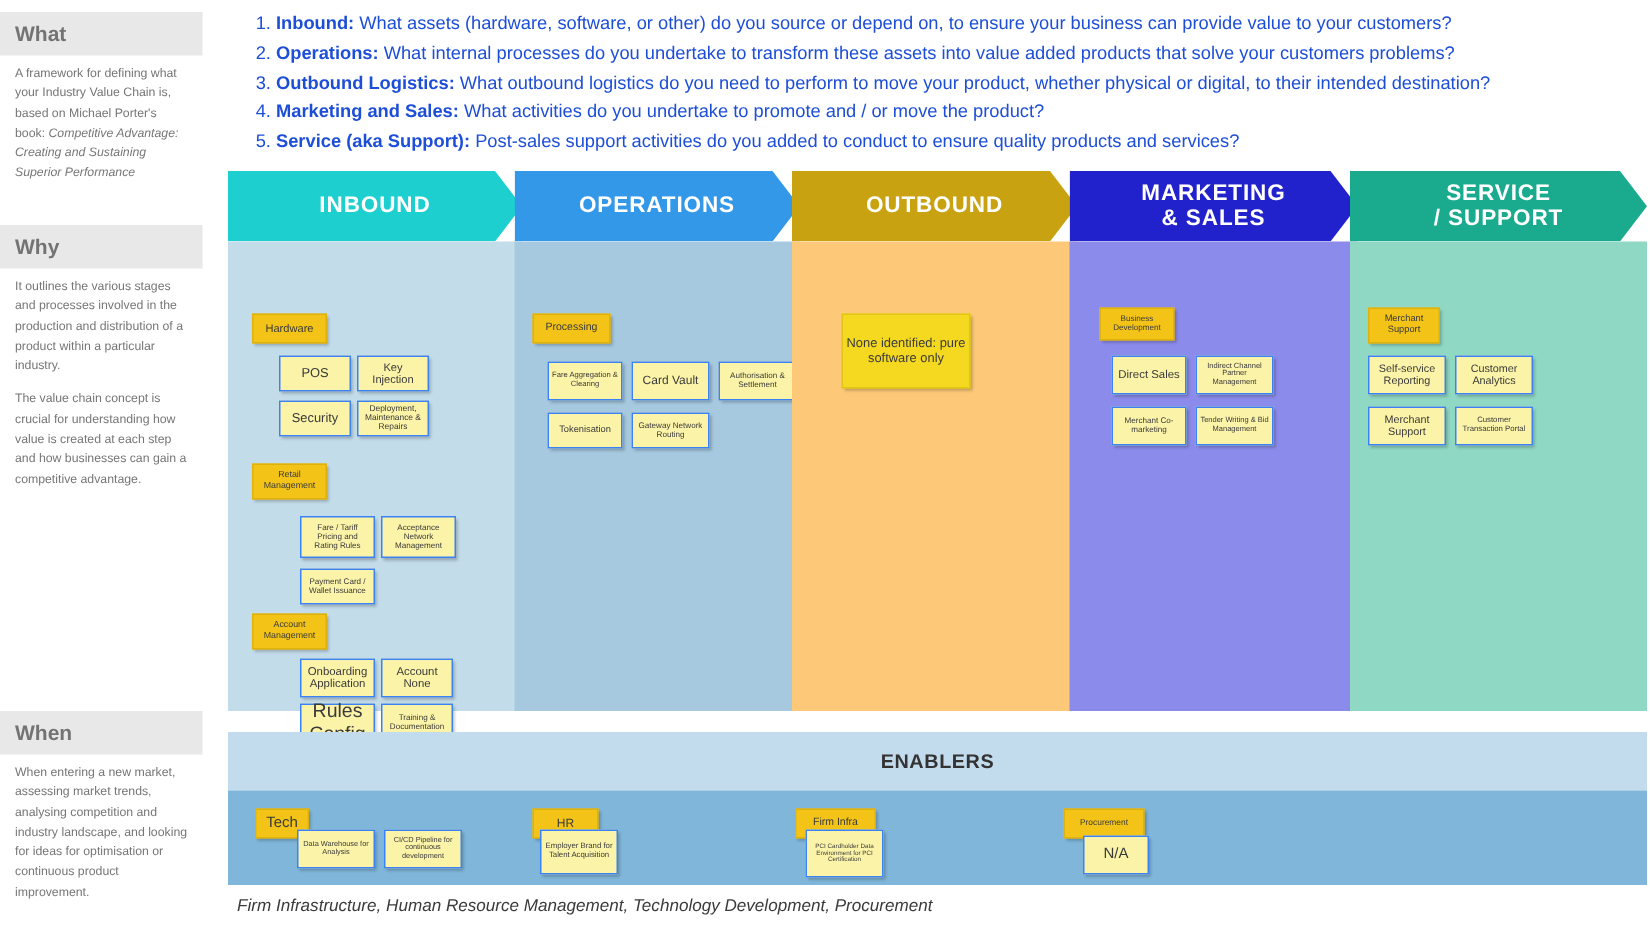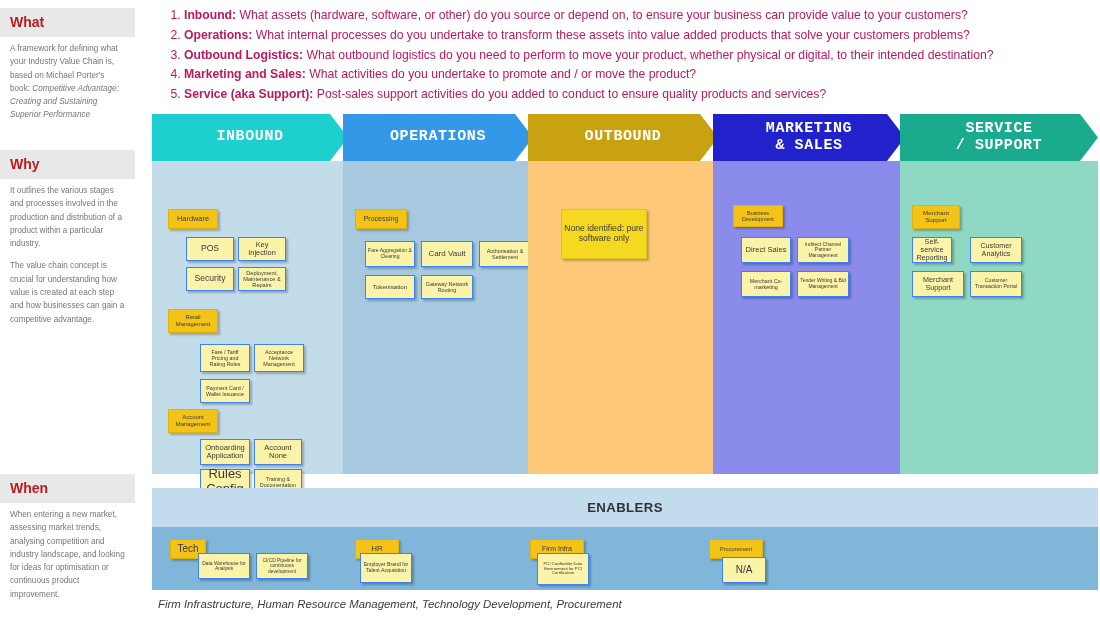--- a/index.html
+++ b/index.html
@@ -13,61 +13,60 @@
   .page { position: relative; width: 1100px; height: 619px; }
 
   
   .sidebar {
     position: absolute; left: 0; top: 0;
     width: 135px; height: 619px;
     padding: 0;
   }
   .side-head {
     background: #e8e8e8;
-    color: #b91c1c;
+    color: #737373;
     font-size: 14px;
     font-weight: bold;
     padding: 6px 8px 7px 10px;
   }
   .side-body {
     padding: 5px 10px 0 10px;
     color: #767676;
     font-size: 8.2px;
     line-height: 1.62;
   }
   .side-body p { margin: 0 0 9px 0; }
   .side-body em { font-style: italic; }
   #sec-what  { position: absolute; left:0; top: 8px;  width: 135px; }
   #sec-why   { position: absolute; left:0; top: 150px; width: 135px; }
   #sec-when  { position: absolute; left:0; top: 474px; width: 135px; }
 
   
   .questions {
     position: absolute; left: 165px; top: 6px; width: 925px;
-    color: #be185d; font-size: 12.2px; line-height: 1.58;
+    color: #1d4ed8; font-size: 12.2px; line-height: 1.58;
   }
   .questions ol { margin: 0; padding-left: 19px; }
   .questions li { margin: 0 0 0.5px 0; }
   .questions b { font-weight: bold; }
 
   
   .board {
     position: absolute; left: 152px; top: 114px;
     width: 946px; height: 360px;
   }
   .col {
     position: absolute; top: 0; height: 360px;
   }
   .col-head {
     position: relative; height: 47px;
     display: flex; align-items: center; justify-content: center;
     color: #fff; font-weight: bold; letter-spacing: .6px;
     text-align: center; line-height: 1.12;
     clip-path: polygon(0 0, calc(100% - 18px) 0, 100% 50%, calc(100% - 18px) 100%, 0 100%);
-    font-family: Liberation Mono, monospace;
   }
   .col-head.two-line { font-size: 15px; }
   .col-head.one-line { font-size: 15px; }
   .col-body { position: relative; height: 313px; }
 
   
   .note {
     position: absolute;
     background: #fbf3a8;
     border: 1px solid #3b82f6;
@@ -250,21 +249,21 @@
         </div>
       </div>
       <div class="col" style="left: 748px; width: 198px;">
         <div class="col-head two-line" style="background: rgb(26, 171, 142);">
           <span>SERVICE<br>/ SUPPORT</span>
         </div>
         <div class="col-body" style="background: rgb(143, 216, 196);">
           <div class="note cat" style="left: 12px; top: 44px; width: 48px; height: 24px; font-size: 6.2px;">
             <span>Merchant Support</span>
           </div>
-          <div class="note" style="left: 12px; top: 76px; width: 40px; height: 26px; font-size: 7.2px;">
+          <div class="note" style="left: 12px; top: 76px; width: 52px; height: 26px; font-size: 7.2px;">
             <span>Self-service Reporting</span>
           </div>
           <div class="note" style="left: 70px; top: 76px; width: 52px; height: 26px; font-size: 7.2px;">
             <span>Customer Analytics</span>
           </div>
           <div class="note" style="left: 12px; top: 110px; width: 52px; height: 26px; font-size: 7.2px;">
             <span>Merchant Support</span>
           </div>
           <div class="note" style="left: 70px; top: 110px; width: 52px; height: 26px; font-size: 5.2px;">
             <span>Customer Transaction Portal</span>

